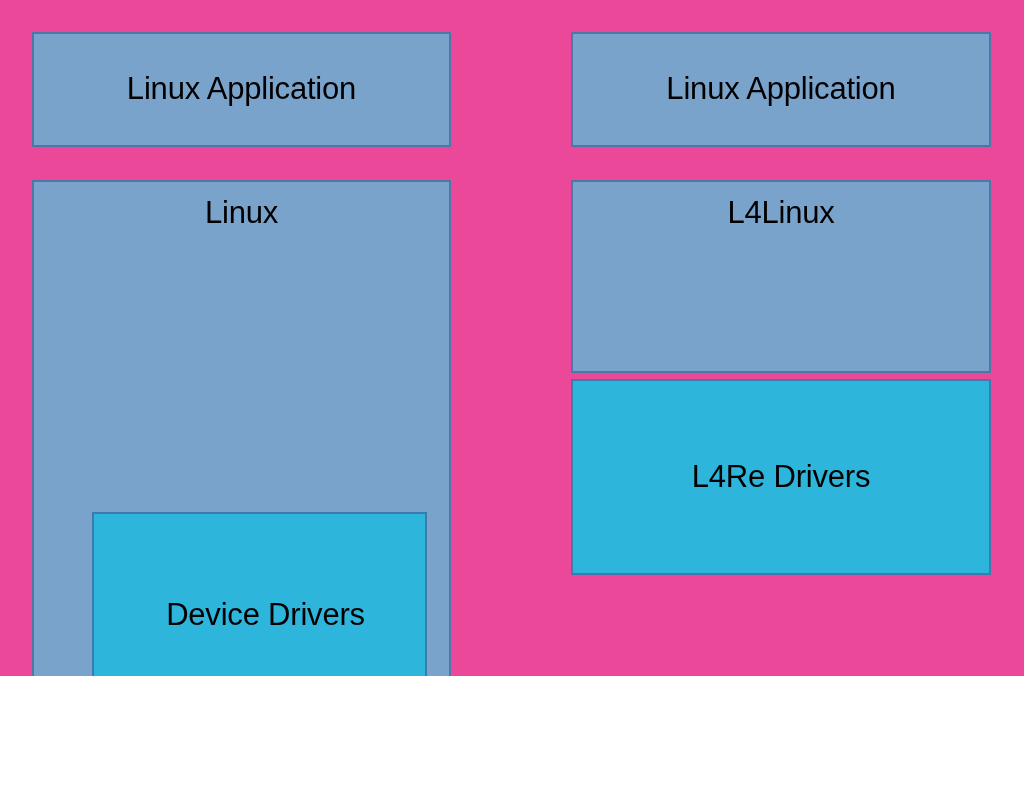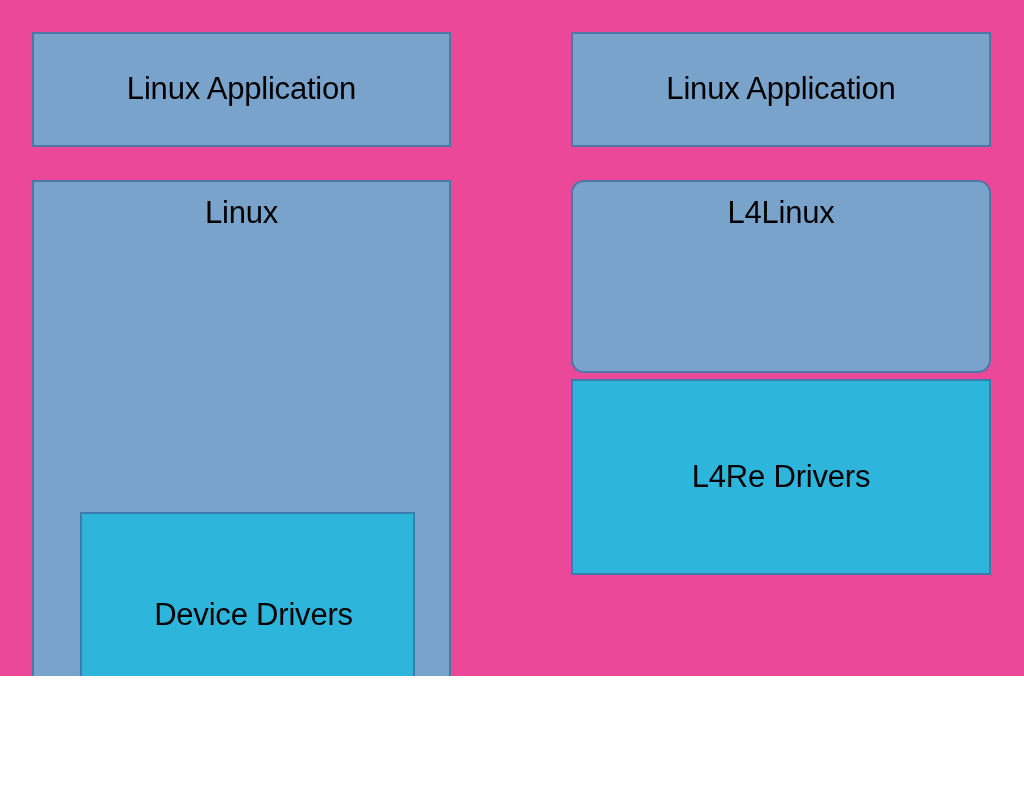--- a/index.html
+++ b/index.html
@@ -65,29 +65,29 @@
 <div id="diagram-canvas">
 
   <div class="arch-box fill-blue align-center" style="left:32px; top:32px; width:419px; height:115px;">
     <span class="box-label">Linux Application</span>
   </div>
 
   <div class="arch-box fill-blue align-top" style="left:32px; top:180px; width:419px; height:581px;">
     <span class="box-label">Linux</span>
   </div>
 
-  <div class="arch-box fill-cyan align-center" style="left:80px; top:512px; width:335px; height:207px;padding-left:12px;">
+  <div class="arch-box fill-cyan align-center" style="left:92px; top:512px; width:335px; height:207px;padding-left:12px;">
     <span class="box-label">Device Drivers</span>
   </div>
 
   <div class="arch-box fill-blue align-center" style="left:571px; top:32px; width:420px; height:115px;">
     <span class="box-label">Linux Application</span>
   </div>
 
-  <div class="arch-box fill-blue align-top" style="left:571px; top:180px; width:420px; height:193px;border-radius:13px;">
+  <div class="arch-box fill-blue align-top" style="left:571px; top:180px; width:420px; height:193px;">
     <span class="box-label">L4Linux</span>
   </div>
 
   <div class="arch-box fill-cyan align-center" style="left:571px; top:379px; width:420px; height:196px;">
     <span class="box-label">L4Re Drivers</span>
   </div>
 
 
 </div>
 

